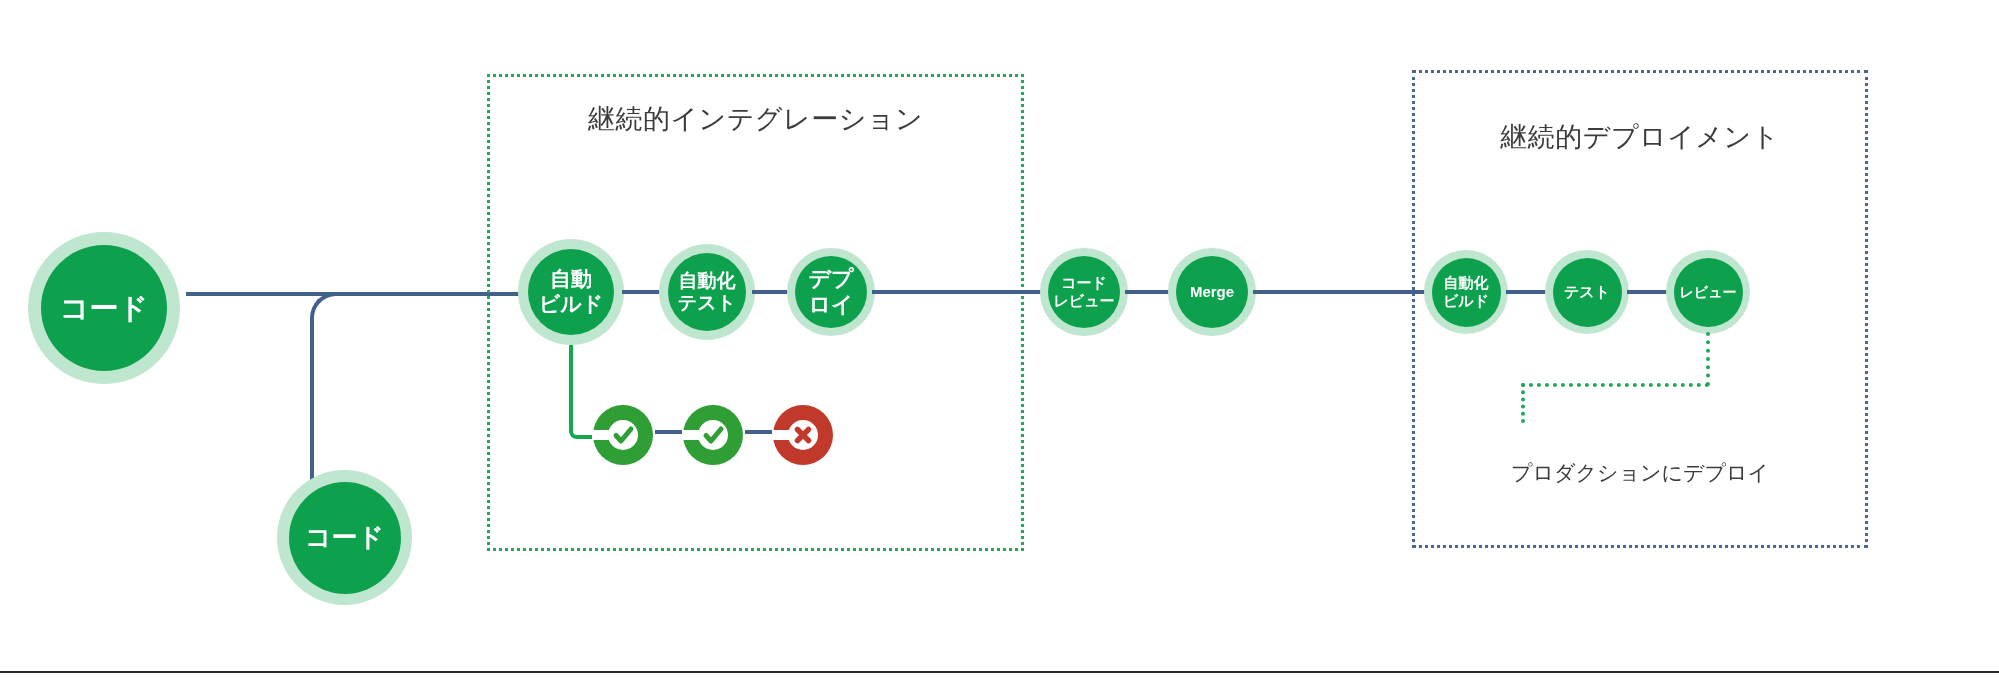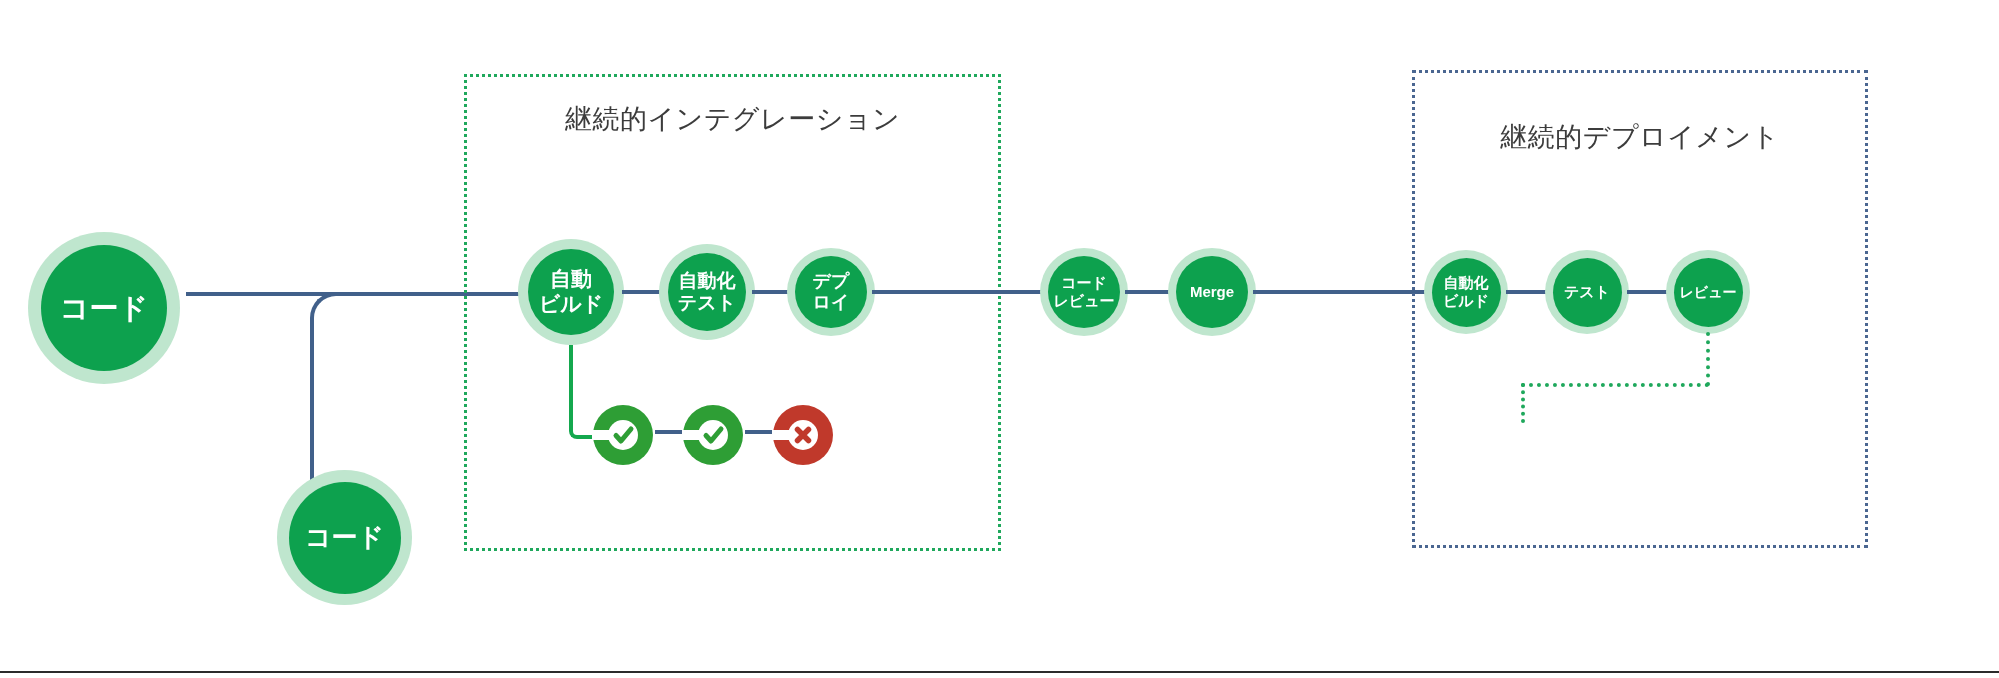--- a/index.html
+++ b/index.html
@@ -130,21 +130,21 @@
 <body>
 
 <div id="canvas">
 
   <div class="conn h" style="left:186px; top:292px; width:150px;"></div>
 
   <div class="elbow" style="left:310px; top:292px; width:36px; height:200px;"></div>
 
   <div class="conn h" style="left:330px; top:292px; width:210px;"></div>
 
-  <div class="group-box ci" style="left:464px; top:74px; width:537px; height:477px;">
+  <div class="group-box ci" style="left:487px; top:74px; width:537px; height:477px;">
     <div class="group-title" style="top:24px;">継続的インテグレーション</div>
   </div>
 
   <div class="node" style="left:518px; top:239px; width:106px; height:106px;">
     <div class="core" style="width:86px; height:86px; font-size:21px;">
       <span>自動</span>
       <span>ビルド</span>
     </div>
   </div>
 
@@ -153,21 +153,21 @@
   <div class="node" style="left:659px; top:244px; width:96px; height:96px;">
     <div class="core" style="width:78px; height:78px; font-size:19px;">
       <span>自動化</span>
       <span>テスト</span>
     </div>
   </div>
 
   <div class="conn h" style="left:752px; top:290px; width:38px;"></div>
 
   <div class="node" style="left:787px; top:248px; width:88px; height:88px;">
-    <div class="core" style="width:72px; height:72px; font-size:18px;">
+    <div class="core" style="width:72px; height:72px; font-size:22px;">
       <span>デプ</span>
       <span>ロイ</span>
     </div>
   </div>
 
   <div class="conn h" style="left:872px; top:290px; width:175px;"></div>
 
   <div class="elbow-green" style="left:569px; top:345px; width:28px; height:90px;"></div>
 
   <div class="status-icon" style="left:592px; top:404px;">
@@ -254,16 +254,17 @@
   <div class="node" style="left:1666px; top:250px; width:84px; height:84px;">
     <div class="core" style="width:69px; height:69px; font-size:14px;">
       <span>レビュー</span>
     </div>
   </div>
 
   <div class="dotted-green-v" style="left:1706px; top:332px; height:54px;"></div>
   <div class="dotted-green-h" style="left:1521px; top:383px; width:188px;"></div>
   <div class="dotted-green-v" style="left:1521px; top:383px; height:40px;"></div>
 
+  <div class="caption" style="left:1412px; top:459px; width:456px;">プロダクションにデプロイ</div>
 
   <div class="bottom-rule" style="top:671px;"></div>
 
 </div>
 
 </body></html>

